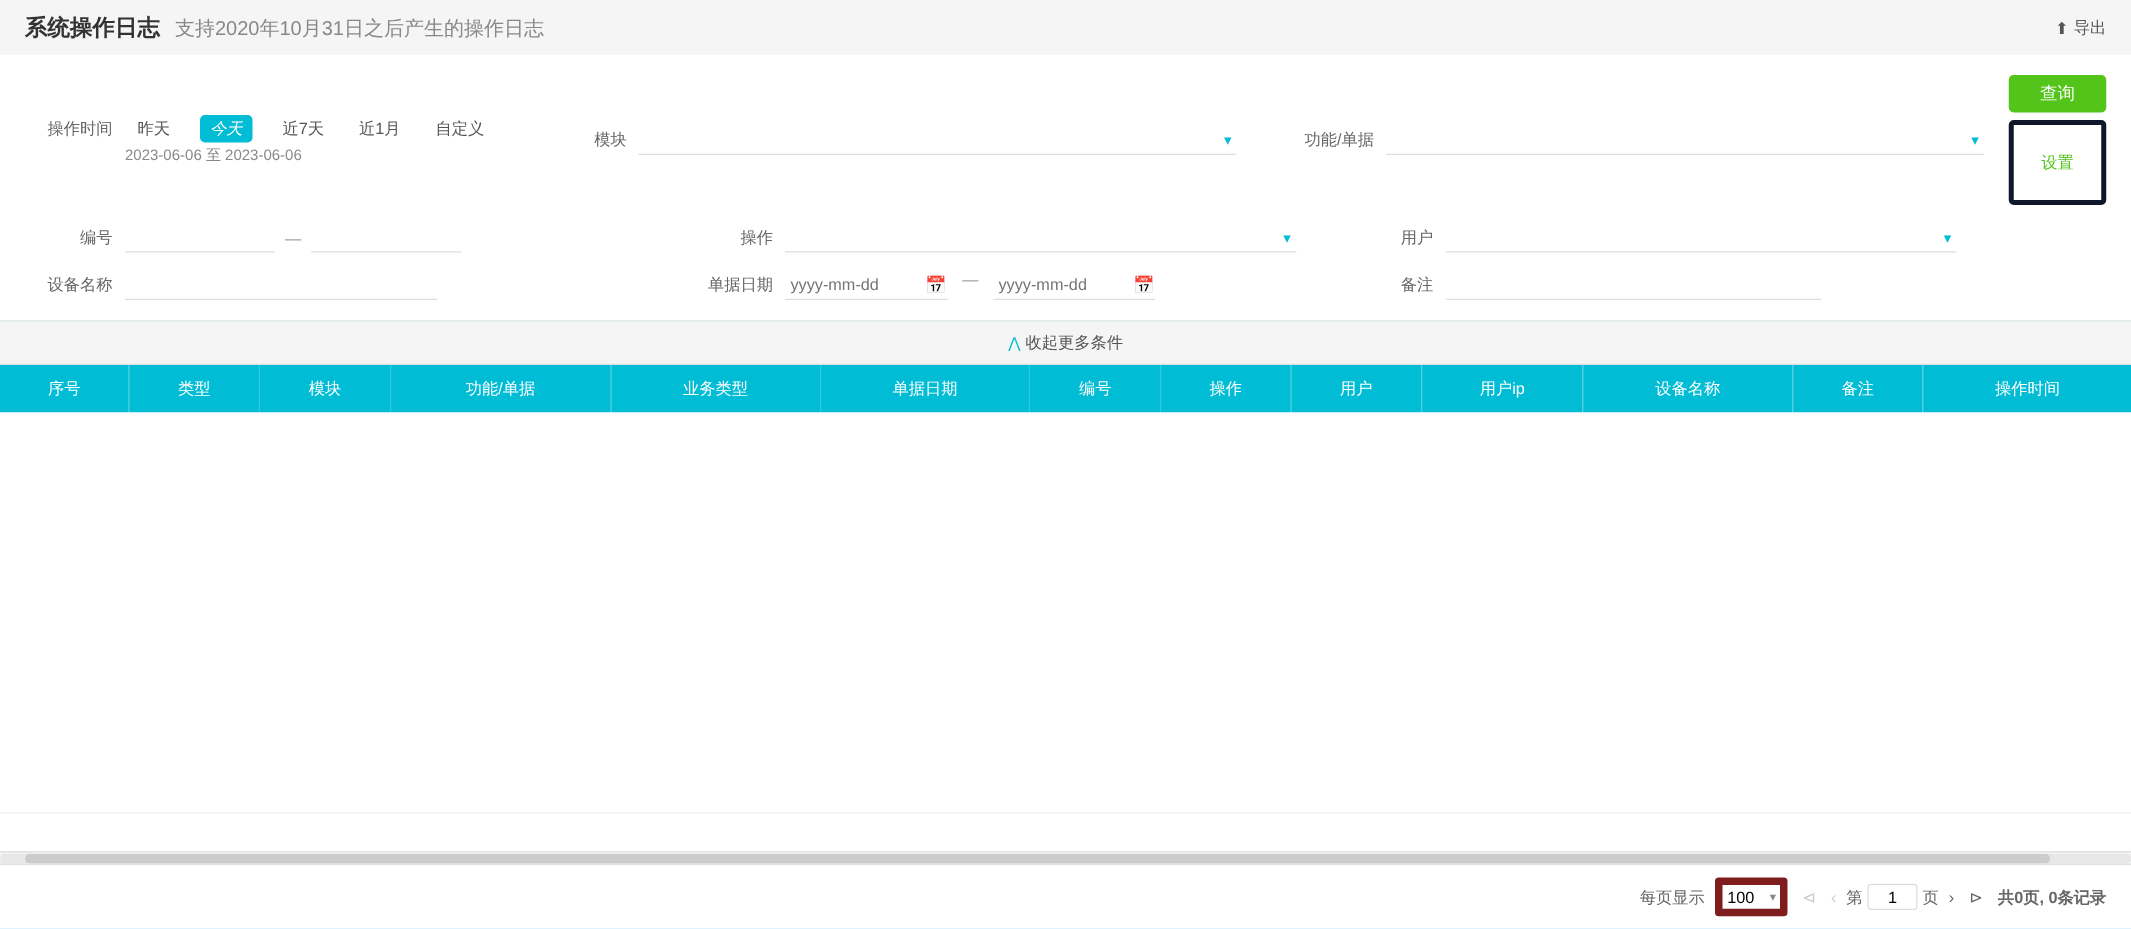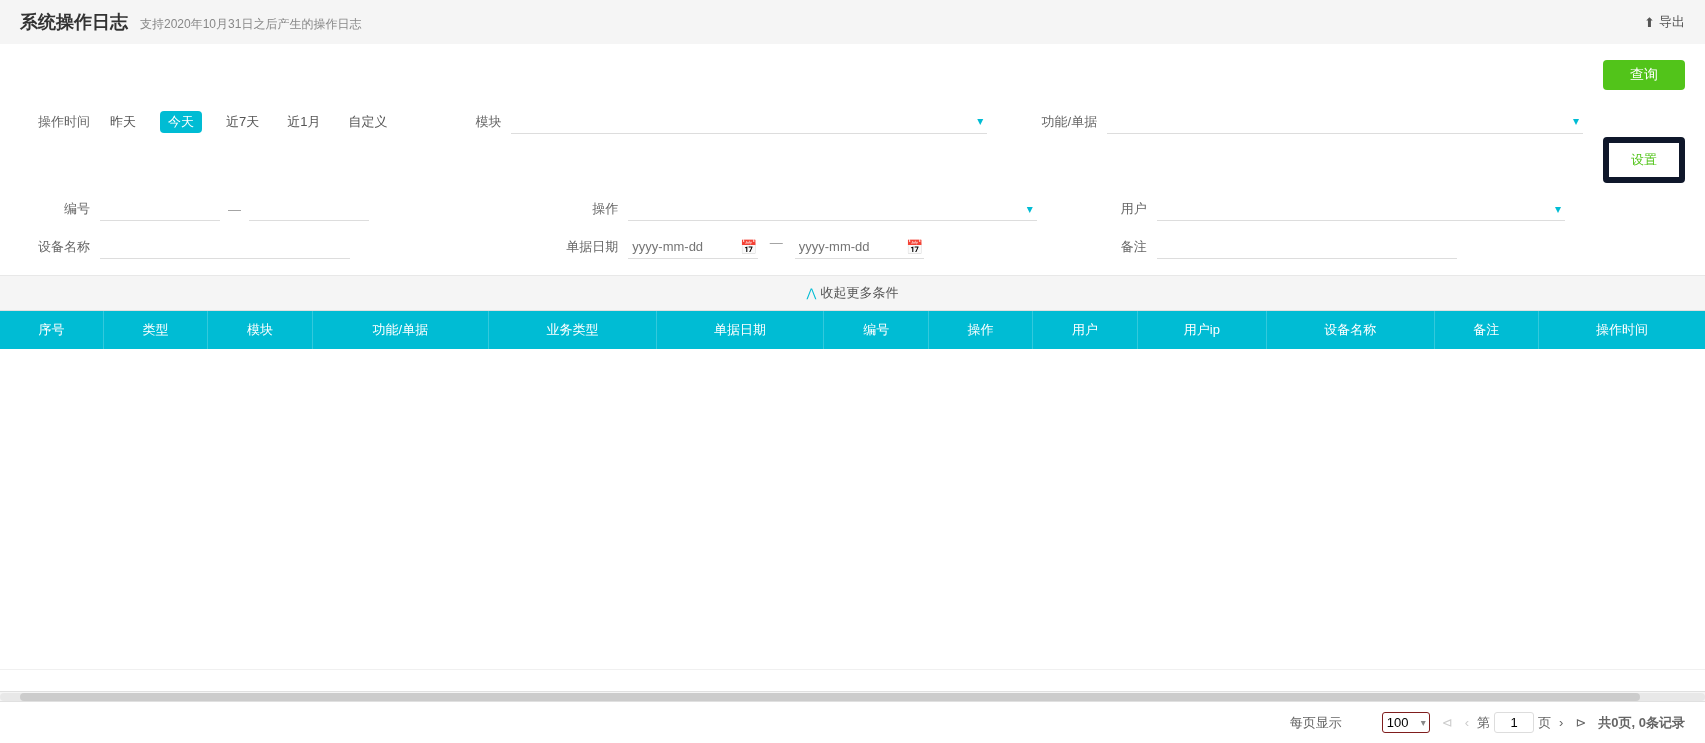--- a/index.html
+++ b/index.html
@@ -4,47 +4,47 @@
   <style>
     * { box-sizing: border-box; margin: 0; padding: 0; }
     body { font-family: 'Microsoft YaHei', Arial, sans-serif; font-size: 13px; background: #f5f5f5; color: #333; }
 
     .page-container { width: 1705px; min-height: 743px; background: #7dd3fc; display: flex; flex-direction: column; }
 
     
     .page-header { display: flex; align-items: center; justify-content: space-between; padding: 10px 20px; background: #f5f5f5; }
     .page-header-left { display: flex; align-items: baseline; gap: 12px; }
     .page-title { font-size: 18px; font-weight: bold; color: #333; }
-    .page-subtitle { font-size: 12px; color: #888; }
+    .page-subtitle { font-size: 16px; color: #888; }
     .export-btn { display: flex; align-items: center; gap: 4px; background: none; border: none; color: #555; cursor: pointer; font-size: 13px; }
 
     
     .filter-area { background: #fff; padding: 16px 20px; margin: 0; border-bottom: 1px solid #e8e8e8; }
 
     .filter-row { display: flex; align-items: center; margin-bottom: 14px; gap: 0; }
     .filter-row:last-child { margin-bottom: 0; }
 
     .filter-label { color: #666; width: 80px; text-align: right; flex-shrink: 0; padding-right: 10px; }
     .time-btn { background: none; border: none; cursor: pointer; color: #555; font-size: 13px; padding: 2px 4px; }
-    .time-btn.active { background: #00bcd4; color: #fff; border-radius: 4px; padding: 2px 8px; }
+    .time-btn.active { background: #00bcd4; color: #fff; border-radius: 4px; padding: 2px 8px; font-style: italic; }
     .time-range { color: #888; font-size: 12px; margin-top: 2px; }
     .filter-section { display: flex; align-items: center; flex: 1; }
 
     .filter-input { border: none; border-bottom: 1px solid #ddd; outline: none; padding: 4px 6px; font-size: 13px; width: 200px; background: transparent; color: #333; }
     .filter-input::placeholder { color: #ccc; }
 
     .filter-dash { margin: 0 8px; color: #999; }
 
     .select-wrap { position: relative; display: flex; align-items: center; border-bottom: 1px solid #ddd; min-width: 220px; }
     .select-wrap select { border: none; outline: none; background: transparent; font-size: 13px; width: 100%; padding: 4px 24px 4px 6px; appearance: none; color: #333; cursor: pointer; }
     .select-arrow { position: absolute; right: 4px; top: 50%; transform: translateY(-50%); color: #00bcd4; pointer-events: none; font-size: 12px; }
 
     .action-buttons { display: flex; flex-direction: column; gap: 6px; margin-left: 20px; }
     .btn-query { background: #52c41a; color: #fff; border: none; border-radius: 4px; padding: 6px 22px; font-size: 14px; cursor: pointer; font-weight: 500; }
-    .btn-settings { background: #fff; color: #52c41a; border: 6px solid #0f172a; border-radius: 4px; padding: 8px 22px; font-size: 13px; cursor: pointer; margin-top: 41px; }
+    .btn-settings { background: #fff; color: #52c41a; border: 4px solid #0f172a; border-radius: 4px; padding: 21px 22px; font-size: 13px; cursor: pointer; }
 
     
     .date-range-wrap { display: flex; gap: 4px; }
     .date-input-wrap { display: flex; align-items: center; border-bottom: 1px solid #ddd; }
     .date-input { border: none; outline: none; background: transparent; font-size: 13px; padding: 4px 4px; width: 110px; color: #999; }
     .calendar-icon { color: #00bcd4; cursor: pointer; font-size: 14px; margin-left: 2px; }
 
     
     .collapse-row { display: flex; justify-content: center; align-items: center; padding: 8px 0; background: #f5f5f5; border-bottom: 1px solid #e0e0e0; }
     .collapse-btn { background: none; border: none; color: #555; cursor: pointer; font-size: 13px; display: flex; align-items: center; gap: 4px; }
@@ -63,21 +63,21 @@
     .empty-body { height: 320px; }
 
     
     .scrollbar-area { height: 10px; background: #f5f5f5; border-top: 1px solid #e0e0e0; }
     .scrollbar-track { height: 8px; background: #e8e8e8; margin: 1px 0; border-radius: 4px; overflow: hidden; }
     .scrollbar-thumb { height: 8px; background: #ccc; border-radius: 4px; width: 95%; margin-left: 20px; }
 
     
     .pagination { display: flex; align-items: center; justify-content: flex-end; padding: 10px 20px; background: #fff; gap: 8px; font-size: 13px; border-top: 1px solid #e0e0e0; }
     .per-page-label { color: #666; font-family: Liberation Mono, monospace; }
-    .per-page-select-wrap { position: relative; display: inline-flex; align-items: center; border: 1px solid #7f1d1d; border-radius: 3px; padding: 2px 4px; margin-left: 32px; }
+    .per-page-select-wrap { position: relative; display: inline-flex; align-items: center; border: 6px solid #7f1d1d; border-radius: 3px; padding: 2px 4px; }
     .per-page-select { border: none; outline: none; background: transparent; font-size: 13px; appearance: none; padding-right: 16px; cursor: pointer; }
     .per-page-arrow { position: absolute; right: 3px; pointer-events: none; color: #888; font-size: 10px; }
     .page-nav { display: flex; align-items: center; gap: 4px; }
     .page-nav-btn { background: none; border: none; cursor: pointer; color: #666; font-size: 13px; padding: 2px 4px; }
     .page-nav-btn:disabled { color: #ccc; cursor: default; }
     .page-label { color: #666; }
     .page-input { border: 1px solid #ddd; border-radius: 3px; width: 40px; text-align: center; padding: 2px 4px; font-size: 13px; outline: none; }
     .page-total { color: #666; font-weight: bold; }
 
     .time-label-col { display: flex; flex-direction: column; }
@@ -105,20 +105,23 @@
       <div class="time-label-col" style="flex-shrink:0; min-width: 320px;">
         <div style="display:flex; align-items:center; gap:6px;">
           <span class="filter-label">操作时间</span>
           <div class="time-buttons-row">
             <button class="time-btn">昨天</button>
             <button class="time-btn active">今天</button>
             <button class="time-btn">近7天</button>
             <button class="time-btn">近1月</button>
             <button class="time-btn">自定义</button>
           </div>
+        </div>
+        <div style="padding-left: 80px; margin-top: 2px;">
+          <span class="time-range">2023-06-06 至 2023-06-06</span>
         </div>
       </div>
 
       <div class="filter-section" style="flex: 1; display:flex; align-items:center; margin-left: 40px;">
         <span class="filter-label">模块</span>
         <div class="select-wrap" style="flex:1;">
           <select>
             <option value=""></option>
           </select>
           <span class="select-arrow">▾</span>

